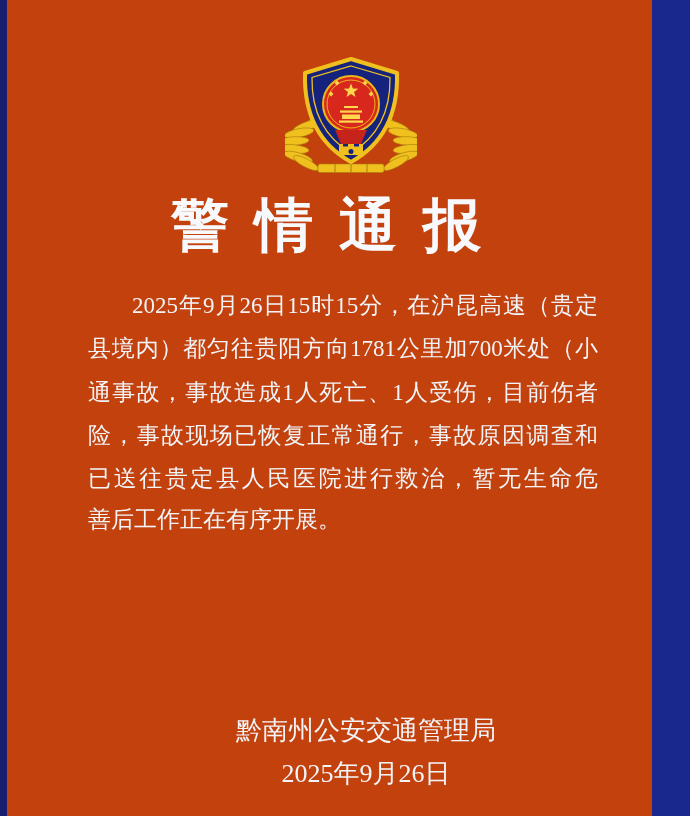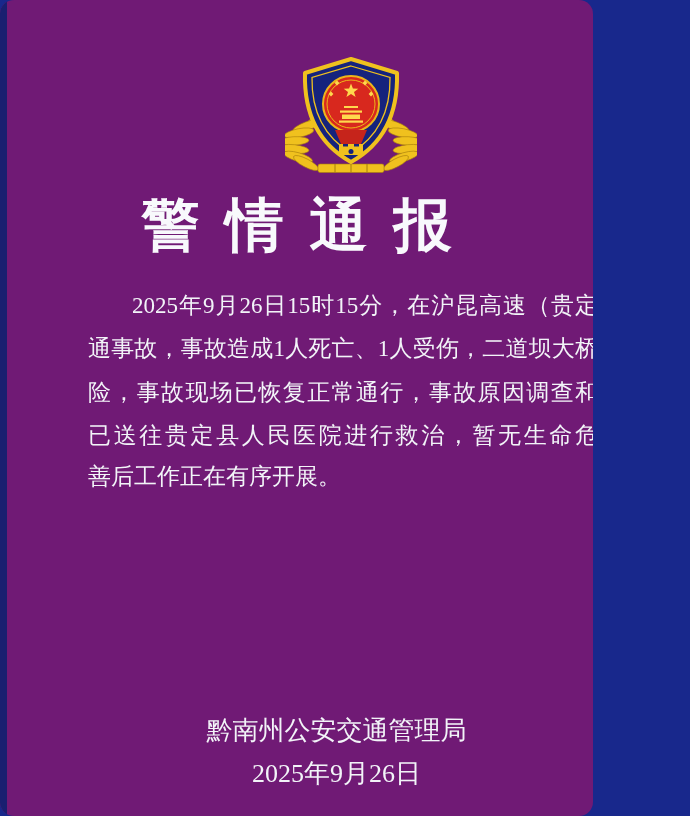--- a/index.html
+++ b/index.html
@@ -2,26 +2,25 @@
 <html><head>
 <meta charset="utf-8">
 <style>
   html, body {
     margin: 0;
     padding: 0;
     background: #18288c;
   }
   .page {
     position: relative;
-    width: 593px;
+    width: 652px;
     height: 816px;
-    background: #701a75;
+    background: #c2410c;
     overflow: hidden;
     font-family: "Liberation Serif", serif;
-    border-radius: 14px;
   }
   .left-strip {
     position: absolute;
     left: 0; top: 0;
     width: 7px; height: 100%;
     background: #191f70;
   }
   .emblem {
     position: absolute;
     left: 285px; top: 56px;
@@ -130,21 +129,22 @@
 
       <path d="M54,88 h4 v2.5 h5 v-2.5 h6 v2.5 h5 v-2.5 h4 v11 h-24 z" fill="#f0c11e"></path>
       <circle cx="66" cy="95.5" r="2.5" fill="#15237d"></circle>
     </svg>
   </div>
 
   <h1 class="title">警情通报</h1>
 
   <div class="body-text">
     <div class="line first">2025年9月26日15时15分，在沪昆高速（贵定</div>
-    <div class="line">通事故，事故造成1人死亡、1人受伤，二道坝大桥</div>
+    <div class="line">县境内）都匀往贵阳方向1781公里加700米处（小</div>
+    <div class="line">通事故，事故造成1人死亡、1人受伤，目前伤者</div>
     <div class="line">险，事故现场已恢复正常通行，事故原因调查和</div>
     <div class="line">已送往贵定县人民医院进行救治，暂无生命危</div>
     <div class="line last">善后工作正在有序开展。</div>
   </div>
 
   <div class="signature">
     <div class="org">黔南州公安交通管理局</div>
     <div class="date">2025年9月26日</div>
   </div>
 

